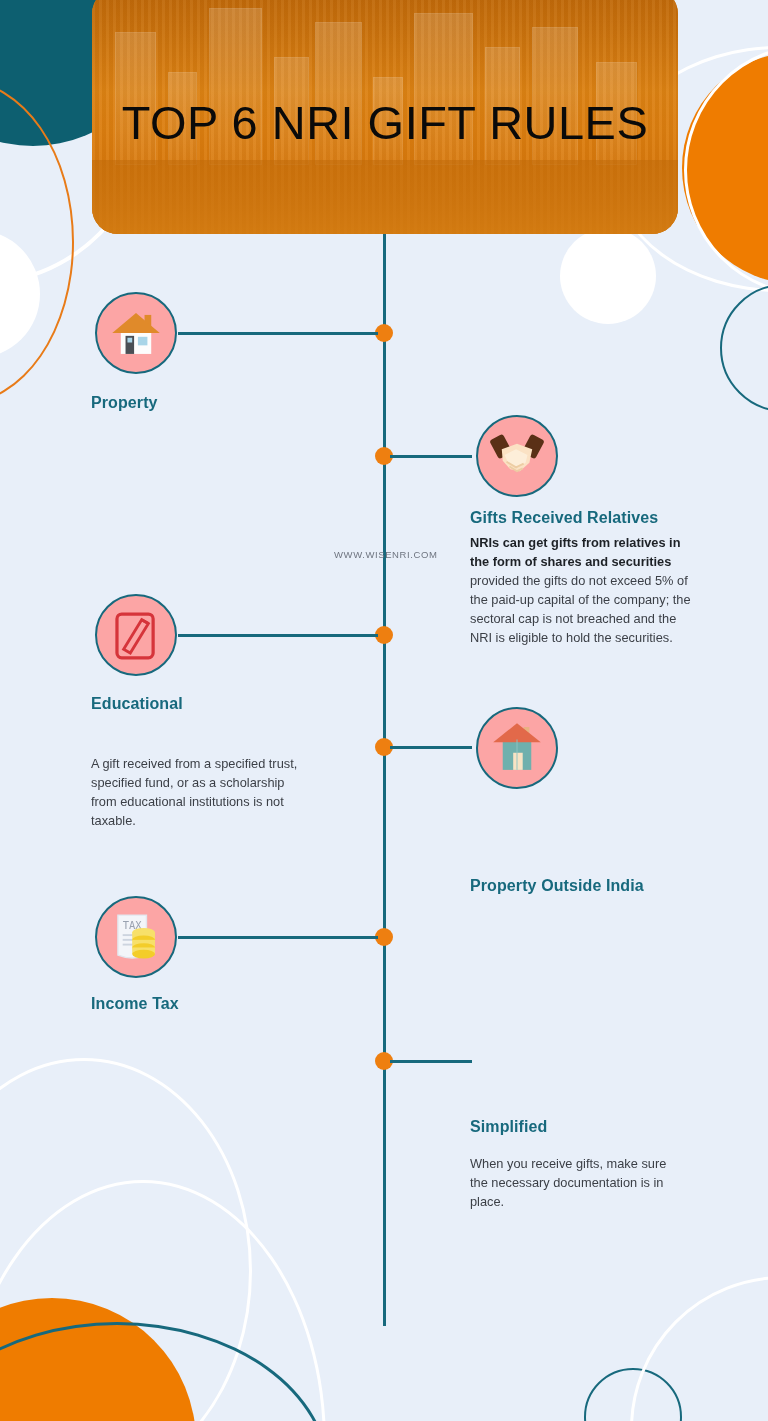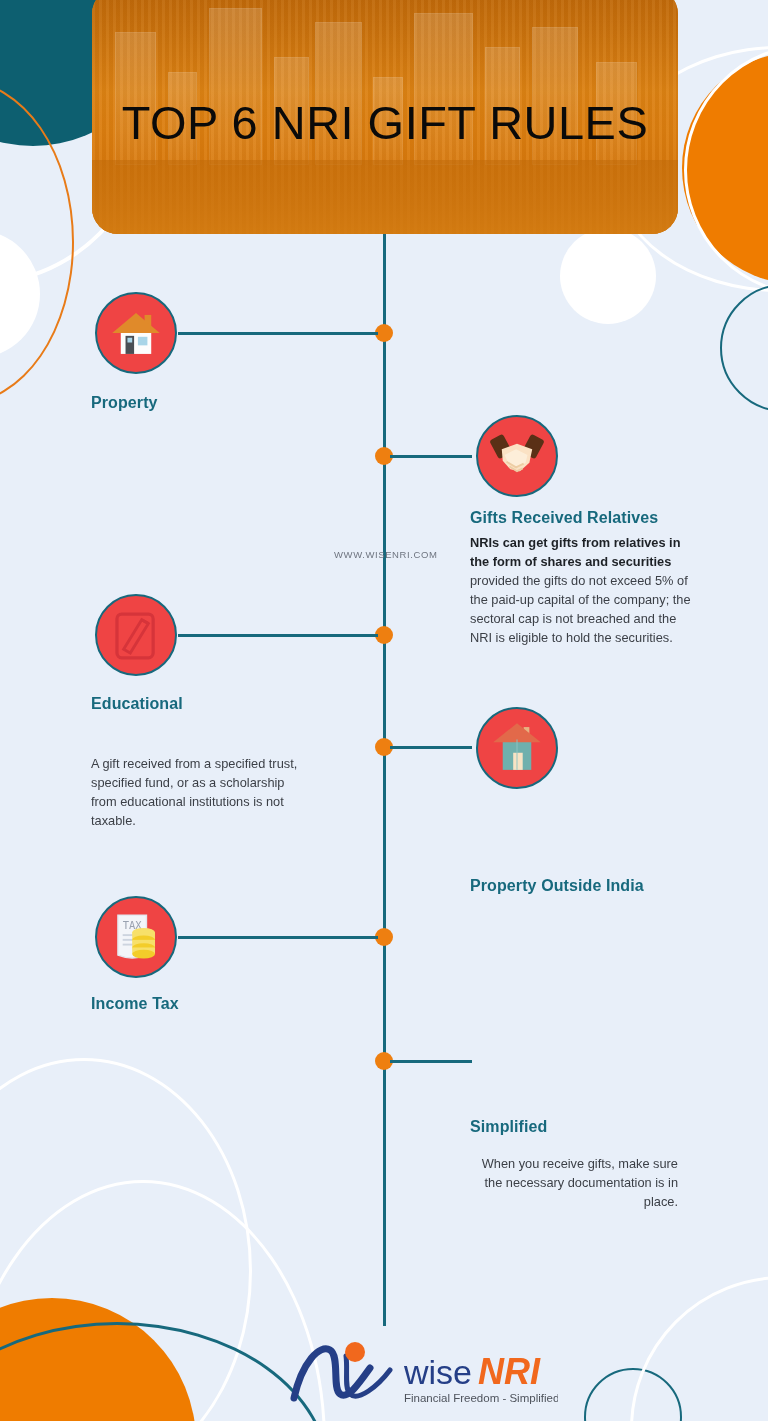--- a/index.html
+++ b/index.html
@@ -120,21 +120,21 @@
     background: #17697d;
   }
 
   
   .icon-circle {
     position: absolute;
     width: 82px;
     height: 82px;
     border-radius: 50%;
     border: 2.5px solid #17697d;
-    background: #ef4444;
+    background: #fca5a5;
     box-sizing: border-box;
   }
   .icon-circle svg { display: block; width: 100%; height: 100%; }
 
   .item-title {
     position: absolute;
     color: #17697d;
     font-weight: bold;
     font-size: 16px;
     letter-spacing: 0.1px;
@@ -287,28 +287,18 @@
       <ellipse cx="49" cy="44" rx="12" ry="4.5" fill="#f3cd2a"></ellipse>
       <rect x="37" y="44" width="24" height="8" fill="#f7e06a"></rect>
       <ellipse cx="49" cy="52" rx="12" ry="4.5" fill="#f3cd2a"></ellipse>
       <rect x="37" y="52" width="24" height="7" fill="#f7e06a"></rect>
       <ellipse cx="49" cy="59" rx="12" ry="4.5" fill="#f3cd2a"></ellipse>
     </svg>
   </div>
   <div class="item-title" style="left:91px; top:995px;">Income Tax</div>
 
   <div class="item-title" style="left:470px; top:1118px;">Simplified</div>
-  <div class="item-body" style="left:470px; top:1155px; width:208px;text-align:right;">When you receive gifts, make sure the necessary documentation is in place.</div>
+  <div class="item-body" style="left:470px; top:1155px; width:208px;">When you receive gifts, make sure the necessary documentation is in place.</div>
 
   <div class="watermark">WWW.WISENRI.COM</div>
 
-  <div class="logo">
-    <svg viewBox="0 0 272 76" width="272" height="76">
-      <path d="M8 62 C16 26, 34 8, 44 14 C54 20, 46 52, 54 58 C62 64, 74 46, 84 32" fill="none" stroke="#253f87" stroke-width="7" stroke-linecap="round"></path>
-      <path d="M60 20 C62 34, 58 52, 64 58 C72 66, 92 50, 104 34" fill="none" stroke="#253f87" stroke-width="5" stroke-linecap="round"></path>
-      <circle cx="69" cy="16" r="10" fill="#f1681d"></circle>
-      <text x="118" y="48" font-family="Liberation Sans, sans-serif" font-size="34" fill="#253f87">wise</text>
-      <text x="192" y="48" font-family="Liberation Sans, sans-serif" font-size="36" font-weight="bold" font-style="italic" fill="#f1681d">NRI</text>
-      <text x="118" y="66" font-family="Liberation Sans, sans-serif" font-size="11.5" fill="#4e535c">Financial Freedom - Simplified</text>
-    </svg>
-  </div>
 
 </div>
 
 </body></html>

